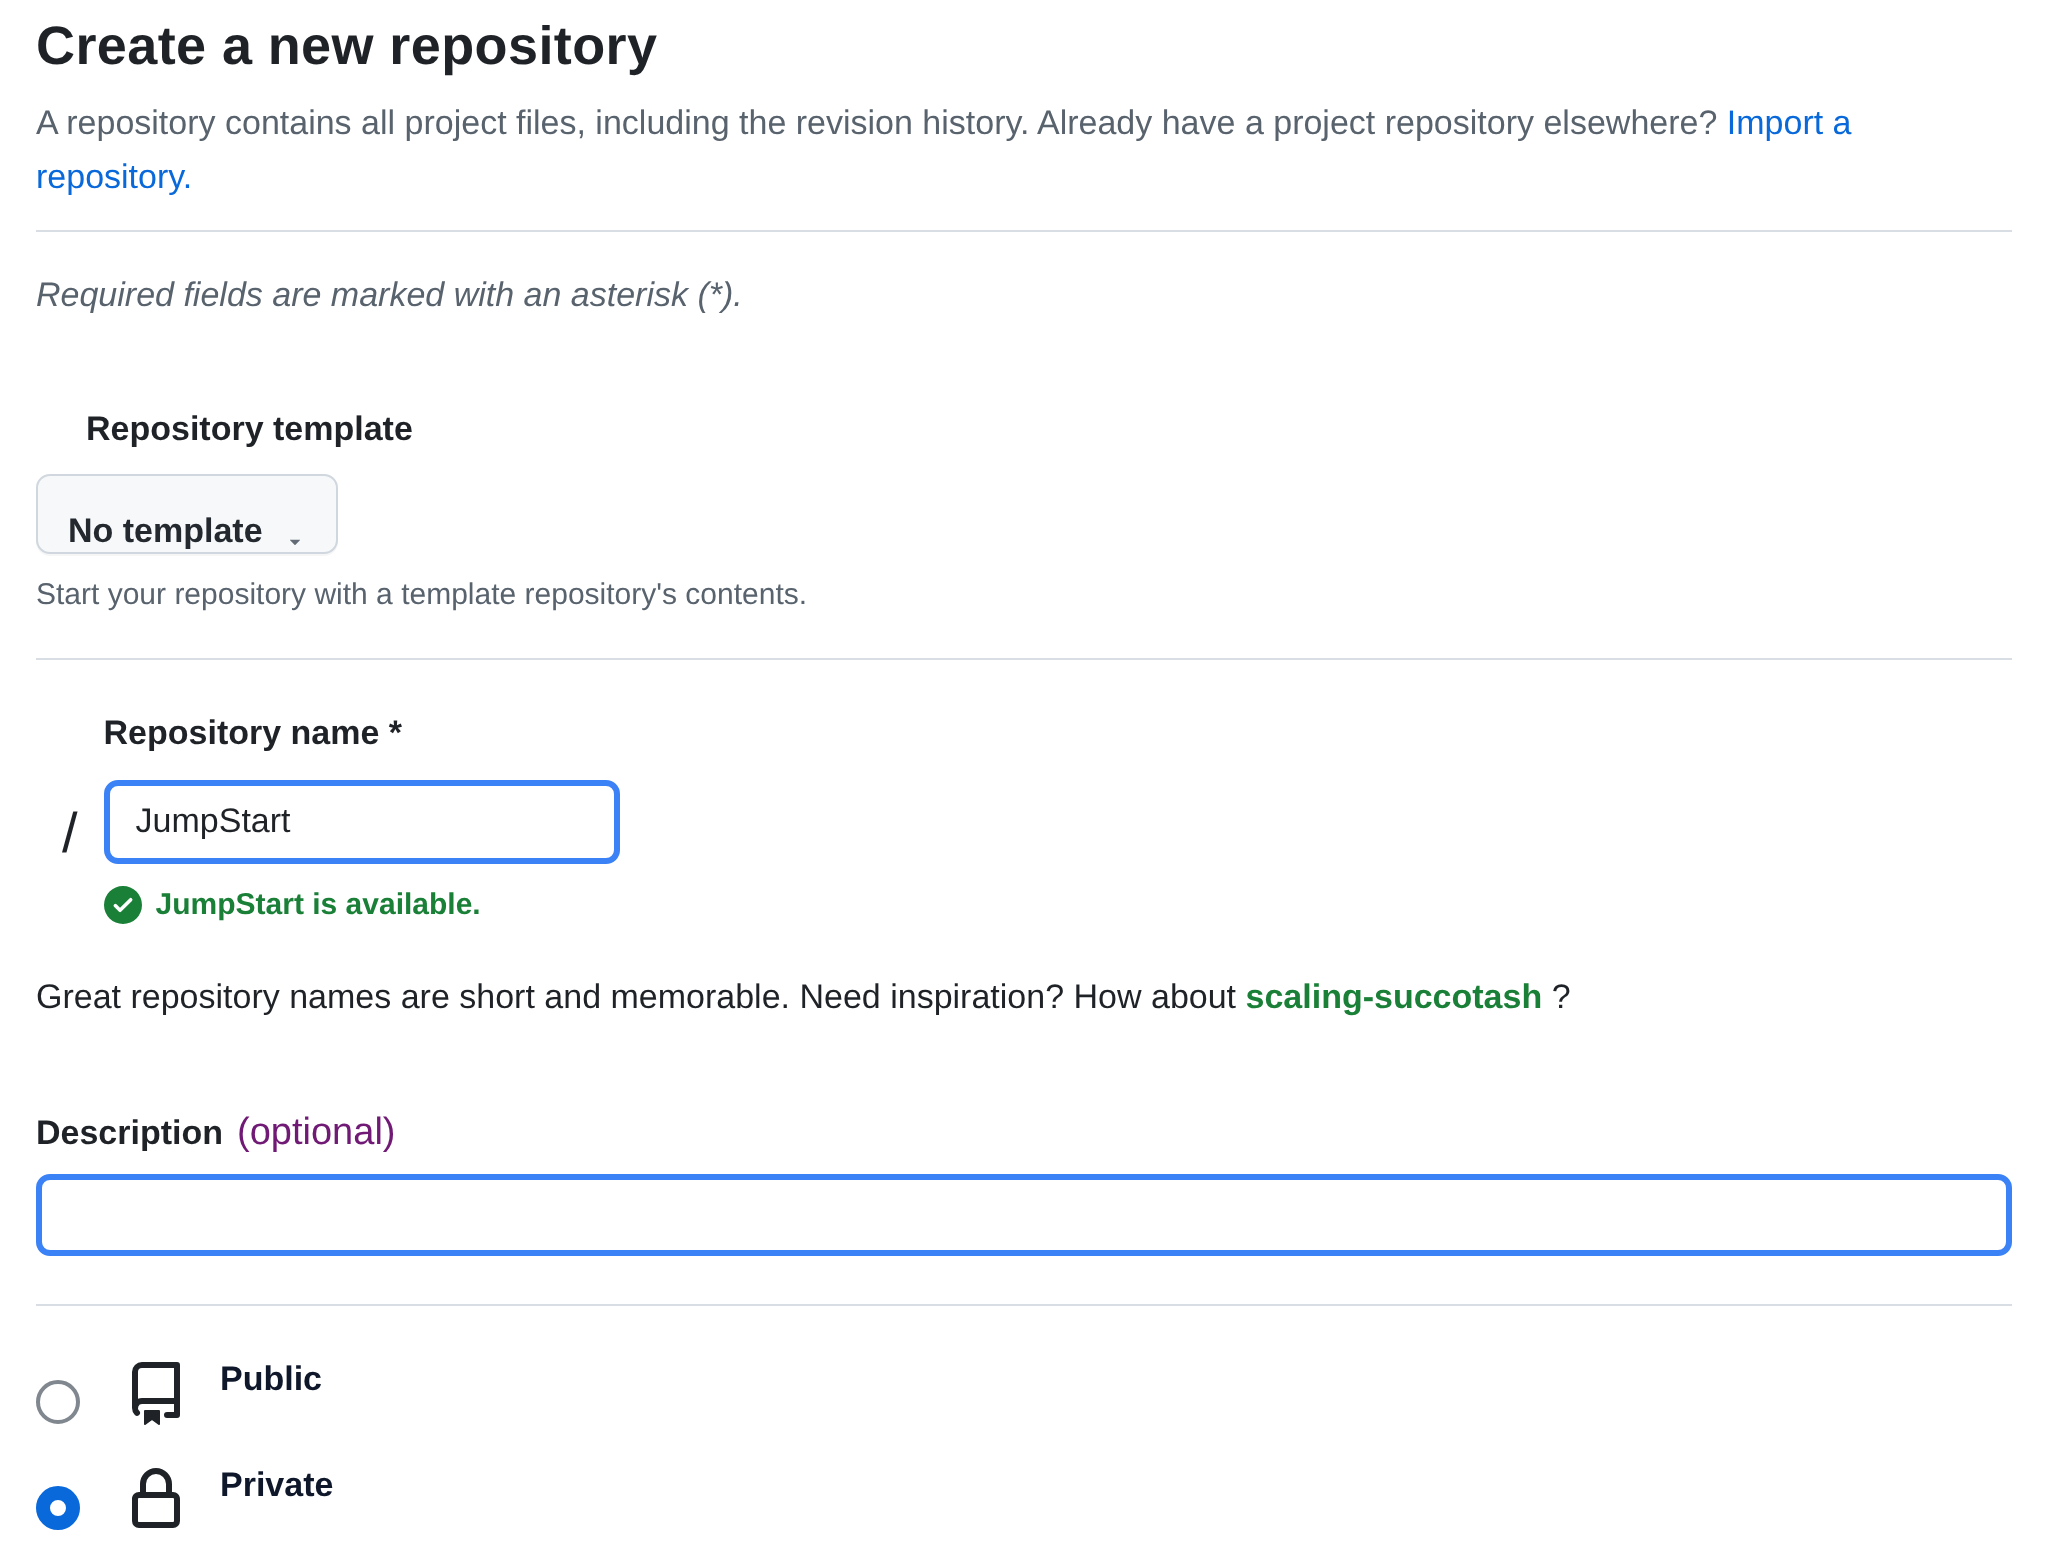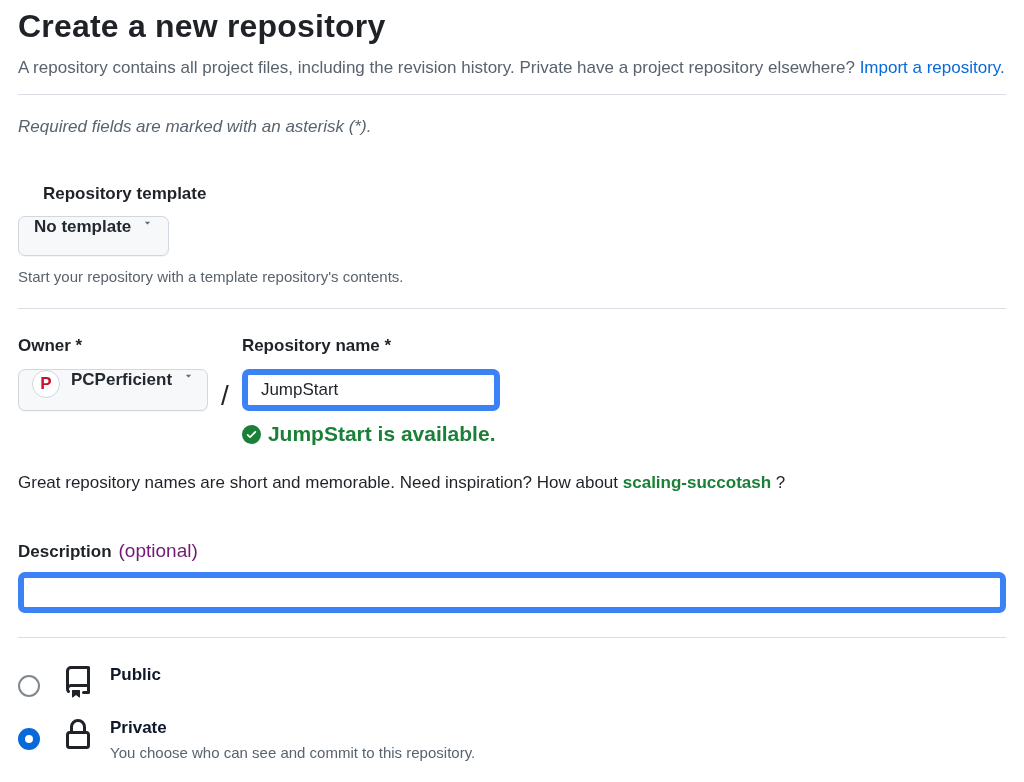--- a/index.html
+++ b/index.html
@@ -3,57 +3,57 @@
 <meta charset="utf-8">
 <style>
   * { box-sizing: border-box; margin: 0; padding: 0; }
   html,body { background:#ffffff; }
   body {
     width: 1024px; height: 782px; overflow: hidden;
     font-family: "Liberation Sans", sans-serif;
     color: #1f2328;
     padding: 8px 18px 0 18px;
   }
-  h1.page-title { font-size: 32px; font-weight: 700; letter-spacing: .2px; margin-bottom: 9px; }
+  h1.page-title { font-size: 27px; font-weight: 700; letter-spacing: .2px; margin-bottom: 9px; }
   p.intro { font-size: 17px; line-height: 27px; color: #59636e; max-width: 1000px; }
   a.link { color: #0969da; text-decoration: none; cursor: pointer; }
   hr.divider { border: none; border-top: 1px solid #d8dee4; }
   .hr1 { margin-top: 13px; }
   .hr2 { margin-top: 21px; }
   .hr3 { margin-top: 24px; }
   p.required-note { margin-top: 19px; font-size: 17px; font-style: italic; color: #59636e; line-height: 26px; }
   .field-label { font-size: 17px; font-weight: 700; color: #1f2328; line-height: 22px; }
   .section-template .field-label { margin-top: 43px; margin-left: 25px; }
   .btn {
-    display: inline-flex; align-items: flex-start; gap: 11px;
+    display: inline-flex; align-items: flex-end; gap: 11px;
     height: 40px; padding: 0 15px;
     background: #f6f8fa; border: 1px solid #d0d7de; border-radius: 7px;
     box-shadow: 0 1px 0 rgba(31,35,40,.04);
     font-size: 17px; font-weight: 700; color: #24292f; cursor: pointer;
   }
   .btn.template-btn { margin-top: 11px; }
   .caret { width: 11px; height: 11px; fill: #636c76; flex: 0 0 auto; }
   p.hint { margin-top: 11px; font-size: 15px; color: #59636e; line-height: 20px; }
   .fields-row { display: flex; align-items: flex-start; margin-top: 26px; }
   .field-col .control-slot { margin-top: 12px; }
   .owner-btn { height: 42px; padding: 0 13px; }
   .avatar {
     width: 28px; height: 28px; border-radius: 50%; background: #fff;
     border: 1px solid #d0d7de; display: inline-flex; align-items: center; justify-content: center;
     font-size: 17px; font-weight: 700; color: #c8102e; flex: 0 0 auto;
   }
   .slash { font-size: 28px; font-weight: 400; color: #1f2328; margin: 40px 13px 0 13px; line-height: 42px; }
   .text-input {
-    height: 42px; width: 258px; border: 6px solid #3b82f6; border-radius: 7px;
+    height: 42px; width: 258px; border: 3px solid #3b82f6; border-radius: 7px;
     font-family: "Liberation Sans", sans-serif; font-size: 17px; color: #1f2328;
     padding: 0 13px; background: #fff; outline: none;
   }
   .availability { margin-top: 11px; display: flex; align-items: center; gap: 7px; }
   .availability .check-icon { width: 19px; height: 19px; fill: #1a7f37; flex: 0 0 auto; }
-  .availability .avail-text { font-size: 21px; font-weight: 700; color: #1a7f37; }
+  .availability .avail-text { font-size: 15px; font-weight: 700; color: #1a7f37; }
   p.suggestion { margin-top: 25px; font-size: 17px; color: #1f2328; line-height: 24px; }
   a.suggested-name { color: #1a7f37; font-weight: 700; text-decoration: none; cursor: pointer; }
   .desc-label-row { margin-top: 45px; display: flex; align-items: baseline; gap: 7px; }
   .desc-caption { font-size: 19px; font-weight: 400; color: #701a75; }
   .desc-input { width: 988px; height: 41px; margin-top: 9px; }
   .option-row { display: flex; align-items: flex-start; }
   .option-row.public { margin-top: 25px; }
   .option-row.private { margin-top: 17px; }
   .radio {
     width: 22px; height: 22px; border-radius: 50%; background: #fff;
@@ -64,53 +64,41 @@
   .opt-title { font-size: 17px; font-weight: 700; line-height: 23px; color: #0f172a; }
   .opt-desc { font-size: 15px; color: #59636e; line-height: 21px; margin-top: 3px; }
 </style>
 </head>
 <body>
 
 
 
 <h1 class="page-title">Create a new repository</h1>
 
-<p class="intro"><span>A repository contains all project files, including the revision history. Private have a project repository elsewhere?</span>
+<p class="intro"><span>A repository contains all project files, including the revision history. Already have a project repository elsewhere?</span>
 <a class="link" href="#">Import a repository.</a></p>
 
 <hr class="divider hr1">
 
 <p class="required-note">Required fields are marked with an asterisk (*).</p>
 
 <div class="section-template">
   <div class="field-label">Repository template</div>
   <button class="btn template-btn">
     <span>No template</span>
     <svg class="caret" viewBox="0 0 16 16">
         <path d="m4.427 7.427 3.396 3.396a.25.25 0 0 0 .354 0l3.396-3.396A.25.25 0 0 0 11.396 7H4.604a.25.25 0 0 0-.177.427Z"></path>
       </svg>
   </button>
   <p class="hint">Start your repository with a template repository's contents.</p>
 </div>
 
 <hr class="divider hr2">
 
 <div class="fields-row">
-  <div class="field-col">
-    <div class="field-label">Owner *</div>
-    <div class="control-slot">
-      <button class="btn owner-btn">
-        <span class="avatar">P</span>
-        <span>PCPerficient</span>
-        <svg class="caret" viewBox="0 0 16 16">
-            <path d="m4.427 7.427 3.396 3.396a.25.25 0 0 0 .354 0l3.396-3.396A.25.25 0 0 0 11.396 7H4.604a.25.25 0 0 0-.177.427Z"></path>
-          </svg>
-      </button>
-    </div>
-  </div>
   <div class="slash">/</div>
   <div class="field-col">
     <div class="field-label">Repository name *</div>
     <div class="control-slot">
       <input type="text" class="text-input" value="JumpStart" style="">
     </div>
     <div class="availability">
       <svg class="check-icon" viewBox="0 0 16 16">
           <path d="M8 16A8 8 0 1 1 8 0a8 8 0 0 1 0 16Zm3.78-9.72a.751.751 0 0 0-.018-1.042.751.751 0 0 0-1.042-.018L6.75 9.19 5.28 7.72a.751.751 0 0 0-1.042.018.751.751 0 0 0-.018 1.042l2 2a.75.75 0 0 0 1.06 0Z"></path>
         </svg>
@@ -139,20 +127,19 @@
   </div>
 </div>
 
 <div class="option-row private">
   <div class="radio checked"></div>
   <svg class="opt-icon" viewBox="0 0 16 16">
       <path d="M4 4a4 4 0 0 1 8 0v2h.25c.966 0 1.75.784 1.75 1.75v5.5A1.75 1.75 0 0 1 12.25 15h-8.5A1.75 1.75 0 0 1 2 13.25v-5.5C2 6.784 2.784 6 3.75 6H4Zm8.25 3.5h-8.5a.25.25 0 0 0-.25.25v5.5c0 .138.112.25.25.25h8.5a.25.25 0 0 0 .25-.25v-5.5a.25.25 0 0 0-.25-.25ZM10.5 6V4a2.5 2.5 0 1 0-5 0v2Z"></path>
     </svg>
   <div>
     <div class="opt-title">Private</div>
-    <div class="opt-desc">You choose who can see and commit to this repository.</div>
   </div>
 </div>
 
 
 
 
 
 
 </body></html>

